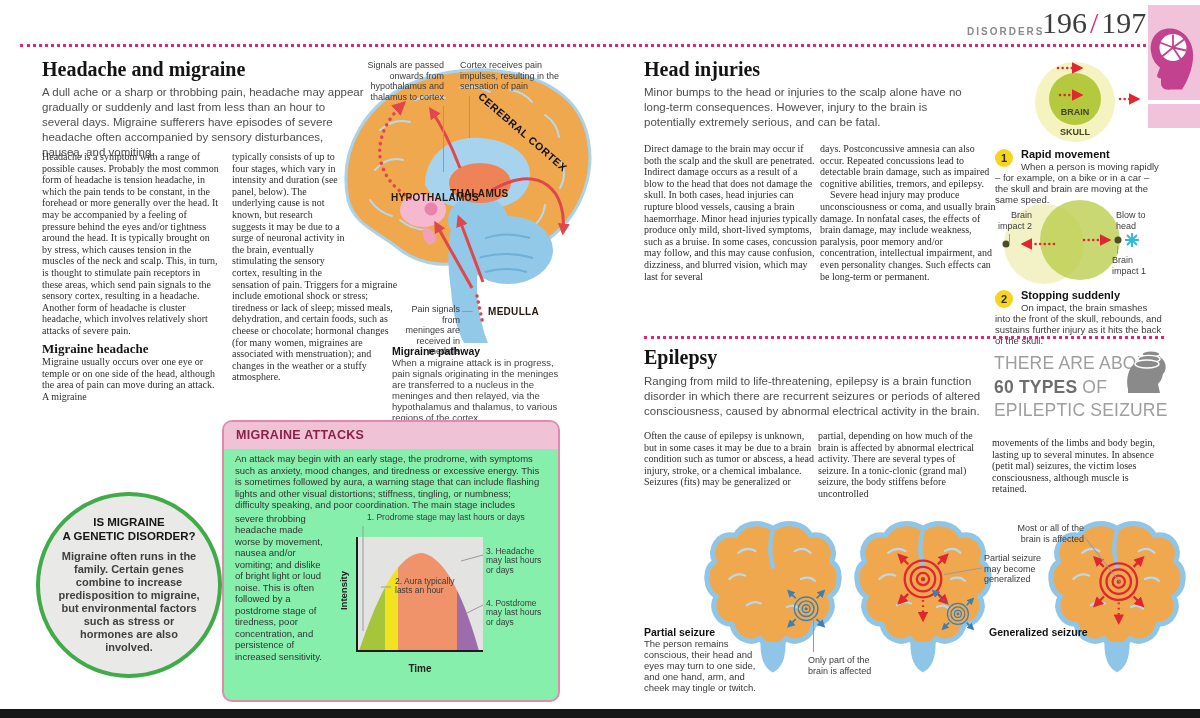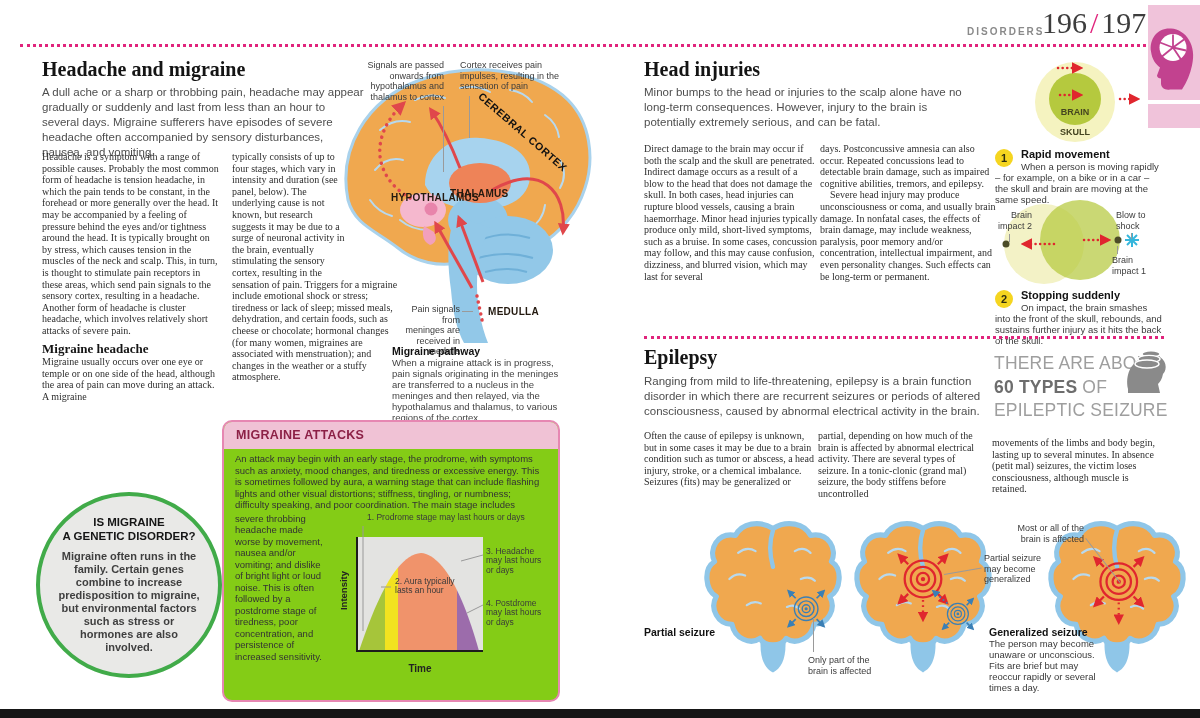--- a/index.html
+++ b/index.html
@@ -12,21 +12,21 @@
   .subhead{font-family:"Liberation Serif",serif;font-weight:bold;font-size:13px;color:#141414;margin:6px 0 2px 0;}
   .dlabel{font-size:9px;line-height:10.5px;color:#3c3c3c;}
   .pre{white-space:pre-line;}
   .anatomy{font-weight:bold;font-size:10px;color:#241a10;letter-spacing:.3px;}
   .leader{position:absolute;background:#9a9a9a;}
   .dotline{position:absolute;height:0;border-top:3px dotted #e0247c;}
   .cap-title{font-weight:bold;font-size:11px;color:#111;}
   .cap-body{font-size:9.5px;line-height:11px;color:#3a3a3a;}
   .badge{position:absolute;width:18px;height:18px;border-radius:50%;background:#f5d520;
          font-weight:bold;font-size:11px;color:#2e2e10;text-align:center;line-height:18px;}
-  .panel{position:absolute;left:222px;top:420px;width:338px;height:282px;background:#84cc16;
+  .panel{position:absolute;left:222px;top:420px;width:338px;height:282px;background:#86efac;
          border:2px solid #e687b2;border-radius:10px;overflow:hidden;box-sizing:border-box;}
   .panel-header{height:27px;background:#f0c2d5;color:#8c2046;font-weight:bold;font-size:12.5px;
                 line-height:27px;padding-left:12px;letter-spacing:.3px;}
   .panel-body{padding:4px 11px 0 11px;}
   .panel-top{font-size:9.5px;line-height:11.5px;color:#333;}
   .panel-flex{display:flex;margin-top:2px;}
   .panel-lefttext{width:92px;font-size:9.5px;line-height:11.5px;color:#333;}
   .chart-wrap{position:relative;width:212px;height:178px;margin-left:6px;flex:none;}
   .chart-ann{position:absolute;font-size:8.5px;line-height:9.8px;color:#3a3a3a;}
   .qa-circle{position:absolute;left:36px;top:492px;width:186px;height:186px;border-radius:50%;
@@ -254,21 +254,21 @@
       <line x1="137" y1="39" x2="147" y2="49"></line>
         <line x1="147" y1="39" x2="137" y2="49"></line>
       <line x1="142" y1="37" x2="142" y2="51"></line>
         <line x1="135" y1="44" x2="149" y2="44"></line>
     </g>
   </svg>
   <div class="abs dlabel pre" style="left:988px;top:210px;width:44px;text-align:right;">Brain
 impact 2</div>
   <div class="leader" style="left:1009px;top:234px;width:1px;height:8px;"></div>
   <div class="abs dlabel pre" style="left:1116px;top:210px;width:46px;">Blow to
-shock</div>
+head</div>
   <div class="leader" style="left:1131px;top:233px;width:1px;height:6px;"></div>
   <div class="abs dlabel pre" style="left:1112px;top:255px;width:55px;">Brain
 impact 1</div>
   <div class="leader" style="left:1117px;top:246px;width:1px;height:8px;"></div>
   <div class="abs" style="left:995px;top:289px;width:170px;">
     <div class="badge" style="left:0;top:1px;">2</div>
     <div class="cap-title" style="margin-left:26px;">Stopping suddenly</div>
     <div class="cap-body" style="text-indent:26px;margin-top:1px;">On impact, the brain smashes into the front of the skull, rebounds, and sustains further injury as it hits the back of the skull.</div>
   </div>
 
@@ -344,30 +344,30 @@
       <line x1="17" y1="-17" x2="27" y2="-27" marker-end="url(#rh)"></line>
       <line x1="-17" y1="-17" x2="-27" y2="-27" marker-end="url(#rh)"></line>
       <line x1="17" y1="17" x2="27" y2="27" marker-end="url(#rh)"></line>
       <line x1="-17" y1="17" x2="-27" y2="27" marker-end="url(#rh)"></line>
       <line x1="0" y1="24" x2="0" y2="46" stroke-dasharray="2,4" marker-end="url(#rh)"></line>
     </g>
   </svg>
 
   <div class="abs" style="left:644px;top:626px;width:128px;">
     <div class="cap-title" style="font-size:10.5px;">Partial seizure</div>
+    <div class="cap-body">The person remains conscious, their head and eyes may turn to one side, and one hand, arm, and cheek may tingle or twitch.</div>
   </div>
   <div class="leader" style="left:813px;top:618px;width:1px;height:34px;"></div>
   <div class="abs dlabel pre" style="left:808px;top:655px;width:86px;">Only part of the
 brain is affected</div>
   <div class="abs dlabel pre" style="left:984px;top:553px;width:100px;">Partial seizure
 may become
 generalized</div>
   <div class="leader" style="left:944px;top:574px;width:38px;height:1px;transform:rotate(-10deg);transform-origin:left top;"></div>
   <div class="abs dlabel pre" style="left:998px;top:523px;width:86px;text-align:right;">Most or all of the
 brain is affected</div>
   <div class="leader" style="left:1086px;top:538px;width:56px;height:1px;transform:rotate(52deg);transform-origin:left top;"></div>
   <div class="abs" style="left:989px;top:626px;width:122px;">
     <div class="cap-title" style="font-size:10.5px;">Generalized seizure</div>
-    <div class="cap-body">The person may become unaware or unconscious. Fits are brief but may reoccur rapidly or several times a day.</div>
   </div>
 
   <div class="abs" style="left:0;top:709px;width:1200px;height:9px;background:#161616;"></div>
 </div>
 
 </body></html>

